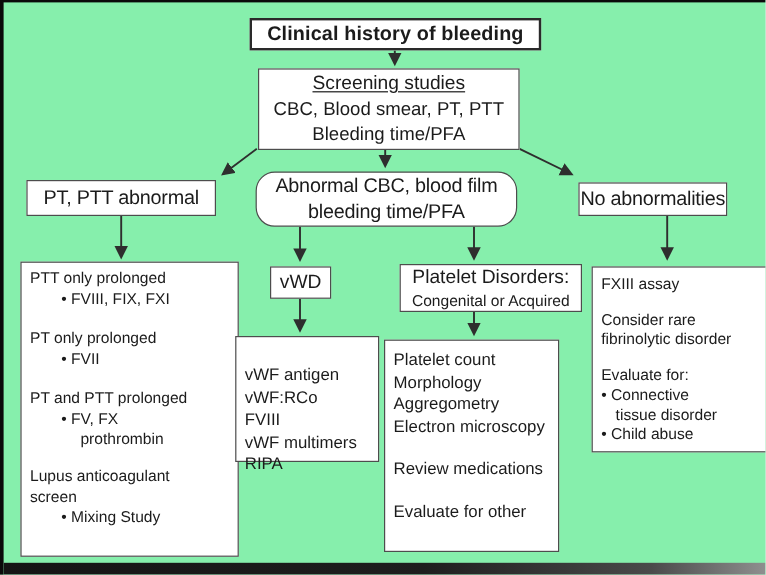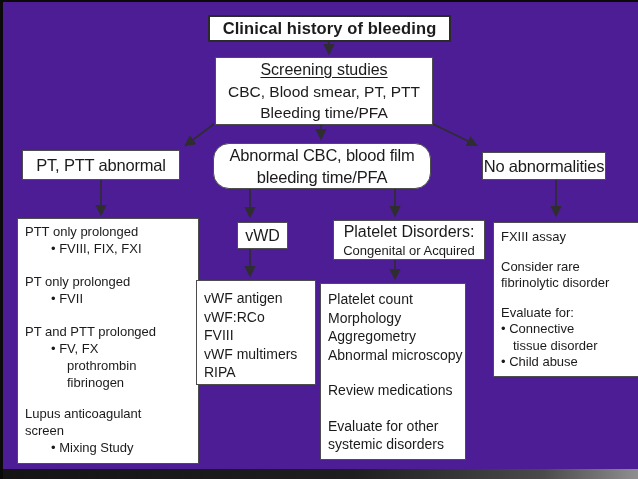--- a/index.html
+++ b/index.html
@@ -1,19 +1,19 @@
 <!DOCTYPE html>
 <html><head>
 <meta charset="utf-8">
 <style>
   html,body{margin:0;padding:0;background:#e8e8e8;}
   .stage{
     position:relative;
     width:638px;height:479px;
-    background:#4c1d95;
+    background:#86efac;
     border-top:2px solid #0a0a0a;
     border-left:3px solid #0a0a0a;
     box-sizing:border-box;
     overflow:hidden;
     font-family:"Liberation Sans", sans-serif;
     color:#1b1b1b;
   }
   .bottom-bar{
     position:absolute;left:0;right:0;bottom:0;height:10px;
     background:linear-gradient(to right,#141414 0%,#1e1e1e 55%,#4a4a4a 85%,#8f8f8f 100%);
@@ -31,21 +31,21 @@
   .detail{padding:4px 7px;text-align:left;}
   .ln{line-height:17px;font-size:13px;white-space:nowrap;}
   .ln-md{line-height:18.5px;font-size:14px;white-space:nowrap;}
   .ln-fx{line-height:16.5px;font-size:13px;white-space:nowrap;}
   .ind1{padding-left:26px;}
   .ind2{padding-left:42px;}
   .indfx{padding-left:12px;}
   .sp16{height:16px;} .sp14{height:14px;} .sp17{height:17px;} .sp13{height:13px;}
   .plt-line1{font-size:16px;line-height:20px;}
   .plt-line2{font-size:13px;line-height:17px;}
-  .vwd-label{font-size:16px;margin-left:12px;}
+  .vwd-label{font-size:16px;}
 </style>
 </head>
 <body>
 
 <div class="stage">
 
   <svg class="connectors" viewBox="0 0 638 479">
     <defs>
       <marker id="ah" markerWidth="8" markerHeight="8" refX="5.6" refY="3.5" orient="auto">
         <path d="M0,0 L7,3.5 L0,7 z" fill="#2e2e2e"></path>
@@ -89,54 +89,52 @@
   <div class="box detail" style="left:14px;top:216px;width:182px;height:246px;">
     <div class="ln">PTT only prolonged</div>
     <div class="ln ind1">• FVIII, FIX, FXI</div>
     <div class="sp16"></div>
     <div class="ln">PT only prolonged</div>
     <div class="ln ind1">• FVII</div>
     <div class="sp16"></div>
     <div class="ln">PT and PTT prolonged</div>
     <div class="ln ind1">• FV, FX</div>
     <div class="ln ind2">prothrombin</div>
-    <div class="ln ind2">fibrinogen</div>
     <div class="sp14"></div>
     <div class="ln">Lupus anticoagulant</div>
     <div class="ln">screen</div>
     <div class="ln ind1">• Mixing Study</div>
   </div>
 
   <div class="box hdr vwd-label" style="left:222px;top:220px;width:51px;height:27px;">
     <span>vWD</span>
   </div>
 
-  <div class="box detail" style="left:193px;top:278px;width:120px;height:105px;padding-top:8px;">
+  <div class="box detail" style="left:193px;top:278px;width:120px;height:105px;padding-top:22px;">
     <div class="ln-md">vWF antigen</div>
     <div class="ln-md">vWF:RCo</div>
     <div class="ln-md">FVIII</div>
     <div class="ln-md">vWF multimers</div>
     <div class="ln-md">RIPA</div>
   </div>
 
   <div class="box hdr" style="left:330px;top:218px;width:152px;height:40px;">
     <div class="plt-line1">Platelet Disorders:</div>
     <div class="plt-line2">Congenital or Acquired</div>
   </div>
 
   <div class="box detail" style="left:317px;top:281px;width:146px;height:177px;padding-top:6px;">
     <div class="ln-md">Platelet count</div>
     <div class="ln-md">Morphology</div>
     <div class="ln-md">Aggregometry</div>
-    <div class="ln-md">Abnormal microscopy</div>
+    <div class="ln-md">Electron microscopy</div>
     <div class="sp17"></div>
     <div class="ln-md">Review medications</div>
     <div class="sp17"></div>
     <div class="ln-md">Evaluate for other</div>
-    <div class="ln-md">systemic disorders</div>
   </div>
 
   <div class="box detail" style="left:490px;top:220px;width:147px;height:155px;padding-top:6px;">
     <div class="ln-fx">FXIII assay</div>
     <div class="sp13"></div>
     <div class="ln-fx">Consider rare</div>
     <div class="ln-fx">fibrinolytic disorder</div>
     <div class="sp13"></div>
     <div class="ln-fx">Evaluate for:</div>
     <div class="ln-fx">• Connective</div>

